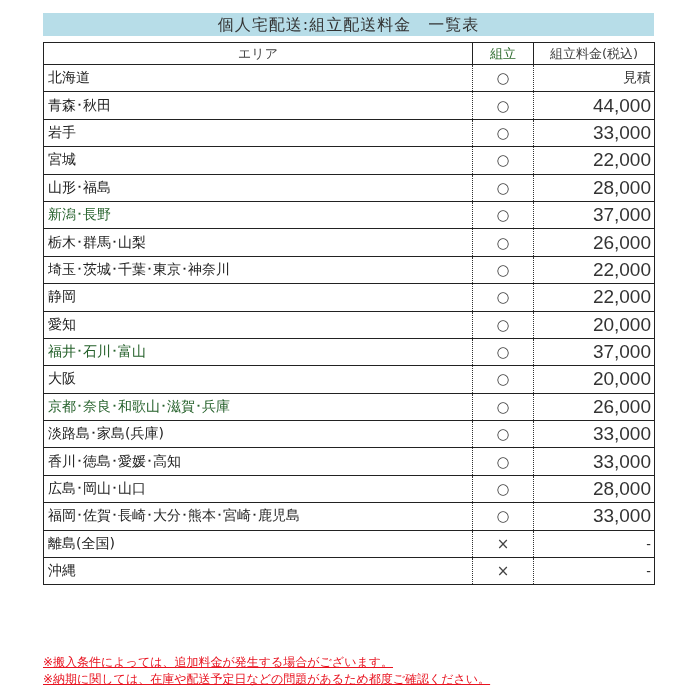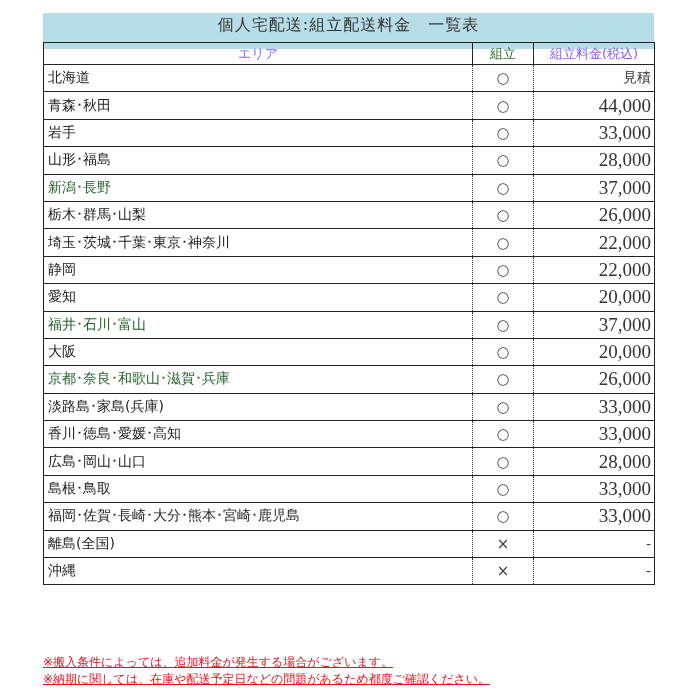--- a/index.html
+++ b/index.html
@@ -13,21 +13,21 @@
       position: relative;
       overflow: hidden;
       font-family: "DejaVu Sans", "Liberation Sans", sans-serif;
       color: #222222;
     }
     .title-bar {
       position: absolute;
       left: 43px;
       top: 13px;
       width: 611px;
-      height: 36px;
+      height: 23px;
       background: #b7dde8;
       text-align: center;
       font-size: 16px;
       line-height: 23px;
       color: #333333;
       letter-spacing: 1px;
     }
     .rate-table {
       position: absolute;
       left: 43px;
@@ -37,21 +37,21 @@
       border: 1.5px solid #222222;
       table-layout: fixed;
     }
     .rate-table col.c-area { width: 429px; }
     .rate-table col.c-assembly { width: 61px; }
     .rate-table col.c-fee { width: 121px; }
     .rate-table th {
       height: 21px;
       font-weight: normal;
       font-size: 13px;
-      color: #8b5cf6;
+      color: #404040;
       border-left: 1px solid #222222;
       border-right: 1px solid #222222;
       border-bottom: 1.5px solid #222222;
       padding: 0;
       text-align: center;
       white-space: nowrap;
     }
     .rate-table th.h-assembly { color: #2e6b2e; }
     .rate-table td {
       height: 26.4px;
@@ -71,21 +71,21 @@
       text-align: center;
       font-size: 15px;
       border-right: 1px dotted #333333;
       color: #444444;
     }
     .rate-table td.fee {
       text-align: right;
       padding-right: 3px;
       font-size: 19px;
       color: #333333;
-      font-family: Liberation Serif, serif;
+      font-family: Liberation Sans, sans-serif;
     }
     .rate-table td.fee.small { font-size: 14px; }
     .notes {
       position: absolute;
       left: 43px;
       top: 654px;
       color: #e8121f;
       font-size: 12px;
       line-height: 17px;
     }
@@ -119,20 +119,25 @@
         <td class="area">青森･秋田</td>
         <td class="assembly">○</td>
         <td class="fee">44,000</td>
       </tr>
       <tr>
         <td class="area">岩手</td>
         <td class="assembly">○</td>
         <td class="fee">33,000</td>
       </tr>
       <tr>
+        <td class="area">宮城</td>
+        <td class="assembly">○</td>
+        <td class="fee">22,000</td>
+      </tr>
+      <tr>
         <td class="area">山形･福島</td>
         <td class="assembly">○</td>
         <td class="fee">28,000</td>
       </tr>
       <tr>
         <td class="area green">新潟･長野</td>
         <td class="assembly">○</td>
         <td class="fee">37,000</td>
       </tr>
       <tr>
@@ -177,25 +182,20 @@
       </tr>
       <tr>
         <td class="area">香川･徳島･愛媛･高知</td>
         <td class="assembly">○</td>
         <td class="fee">33,000</td>
       </tr>
       <tr>
         <td class="area">広島･岡山･山口</td>
         <td class="assembly">○</td>
         <td class="fee">28,000</td>
-      </tr>
-      <tr>
-        <td class="area">島根･鳥取</td>
-        <td class="assembly">○</td>
-        <td class="fee">33,000</td>
       </tr>
       <tr>
         <td class="area">福岡･佐賀･長崎･大分･熊本･宮崎･鹿児島</td>
         <td class="assembly">○</td>
         <td class="fee">33,000</td>
       </tr>
       <tr>
         <td class="area">離島(全国)</td>
         <td class="assembly">×</td>
         <td class="fee small">-</td>

